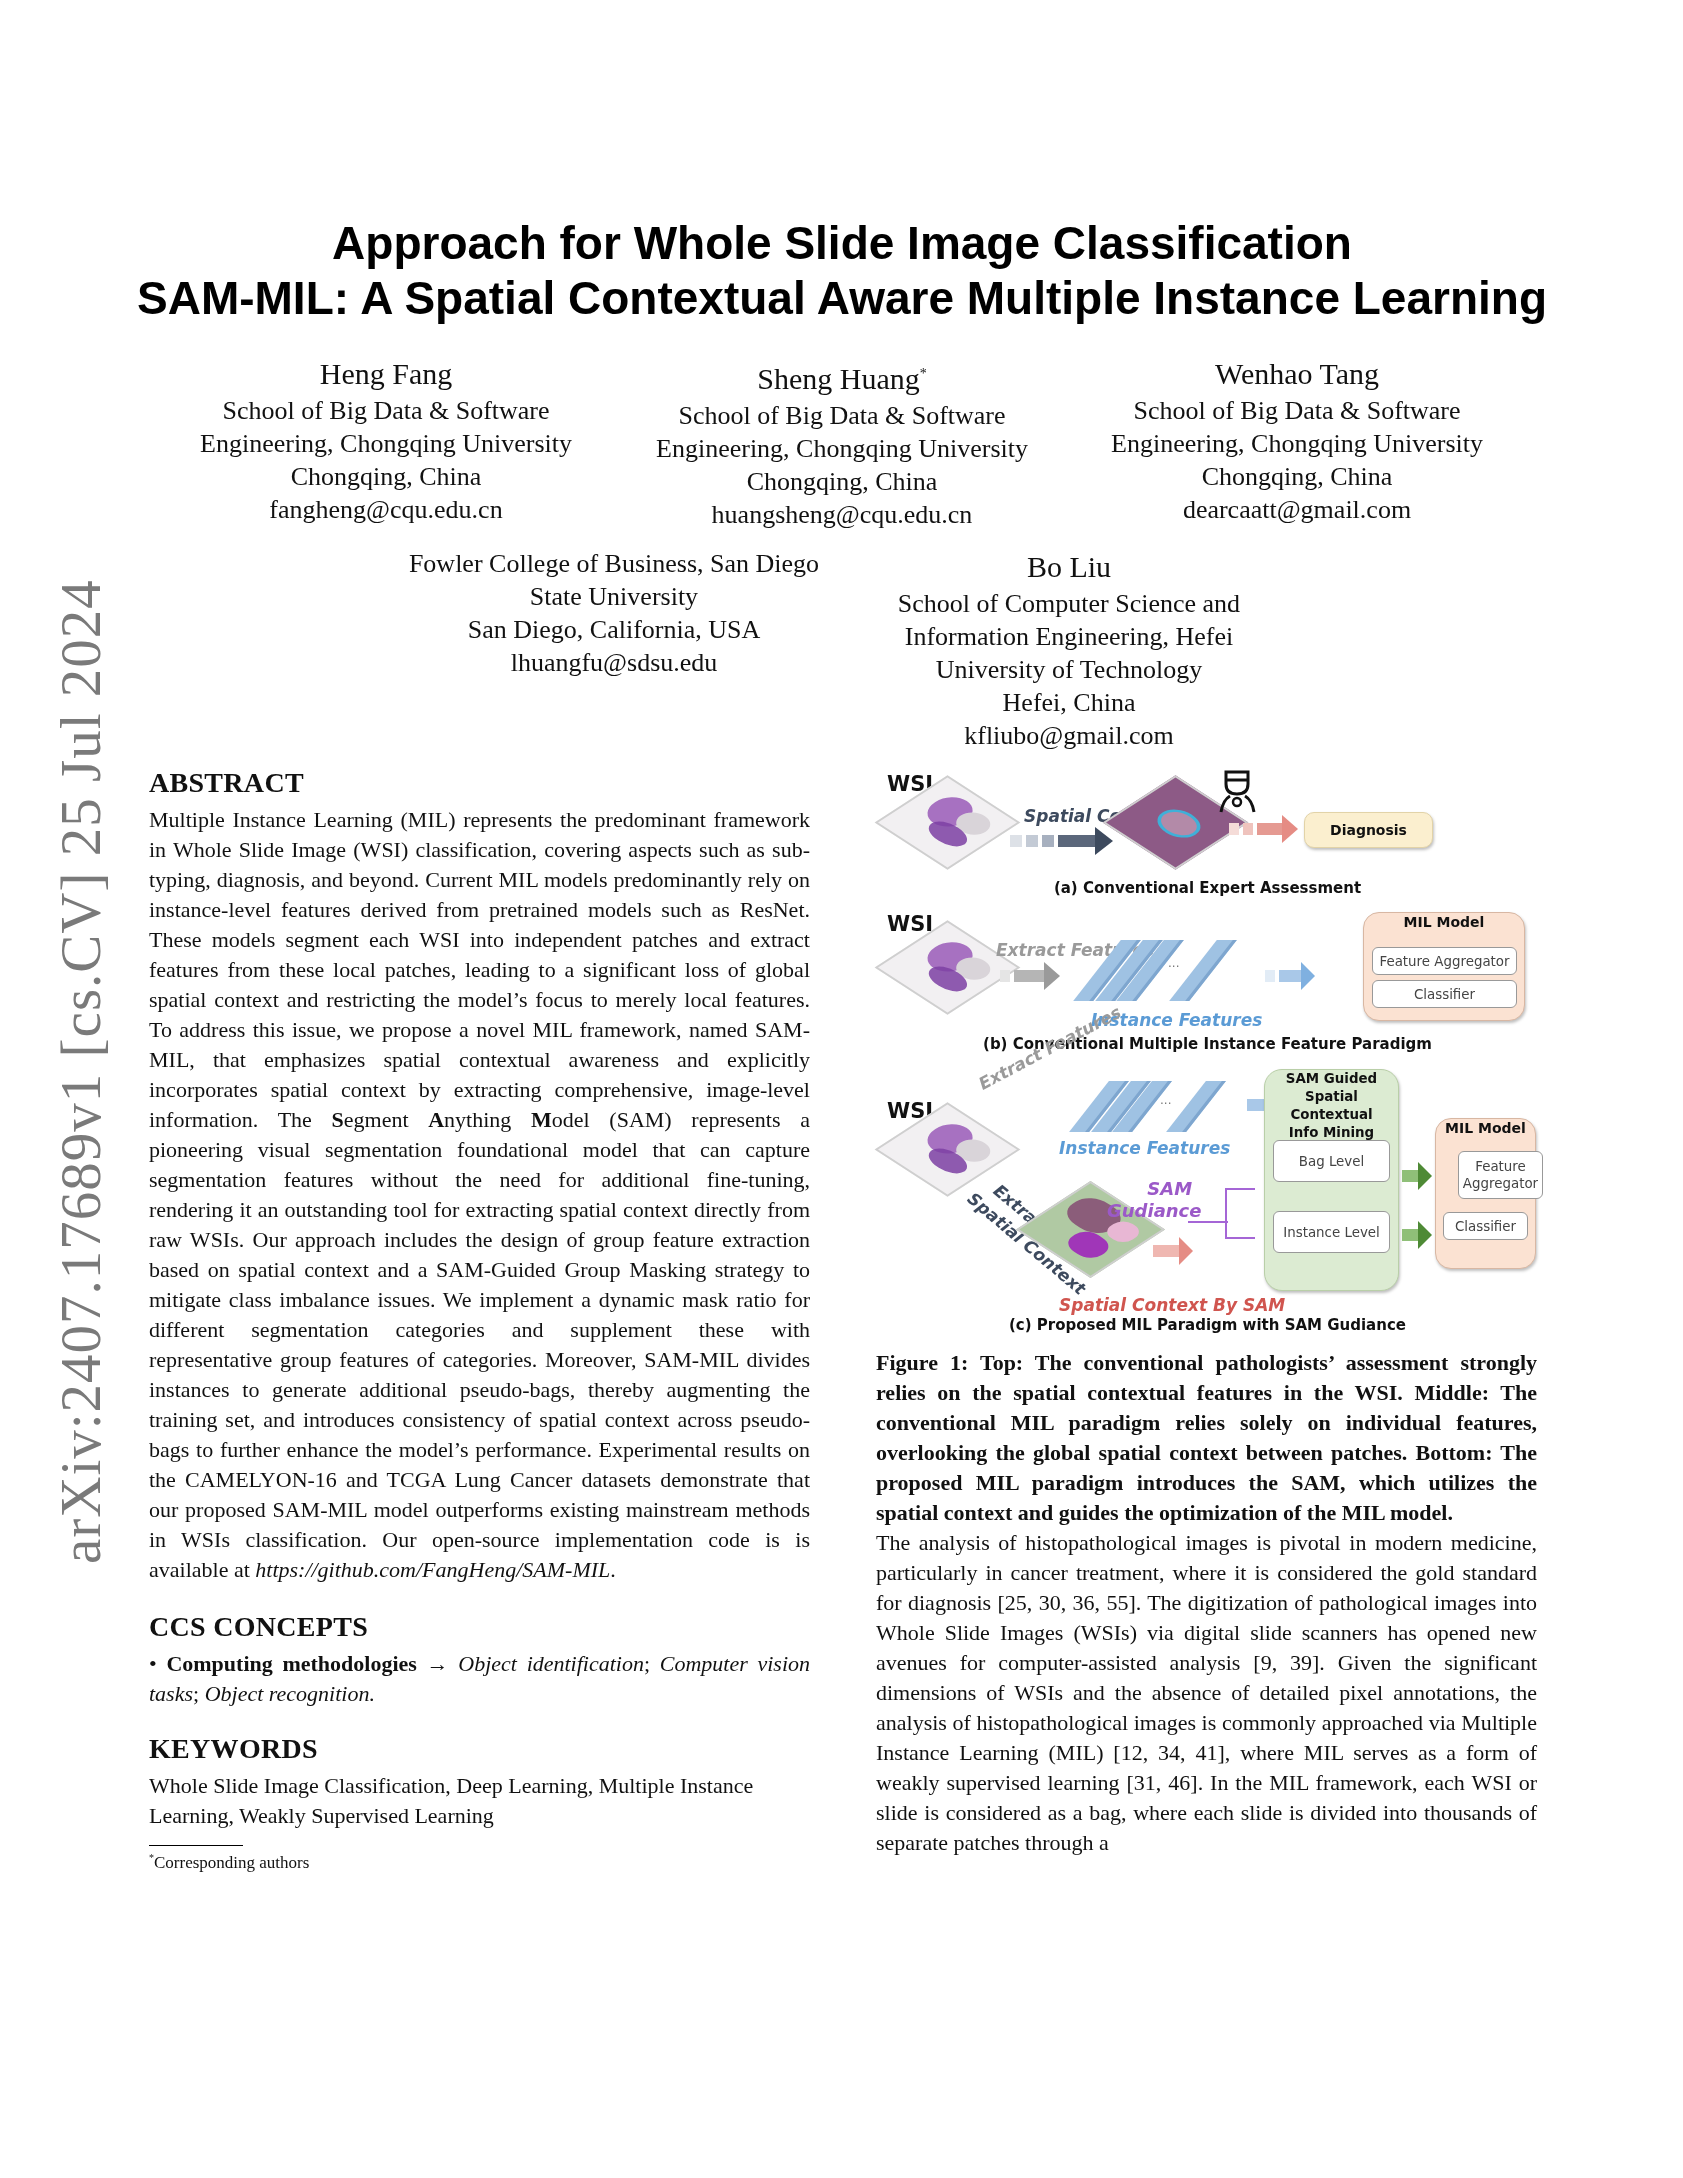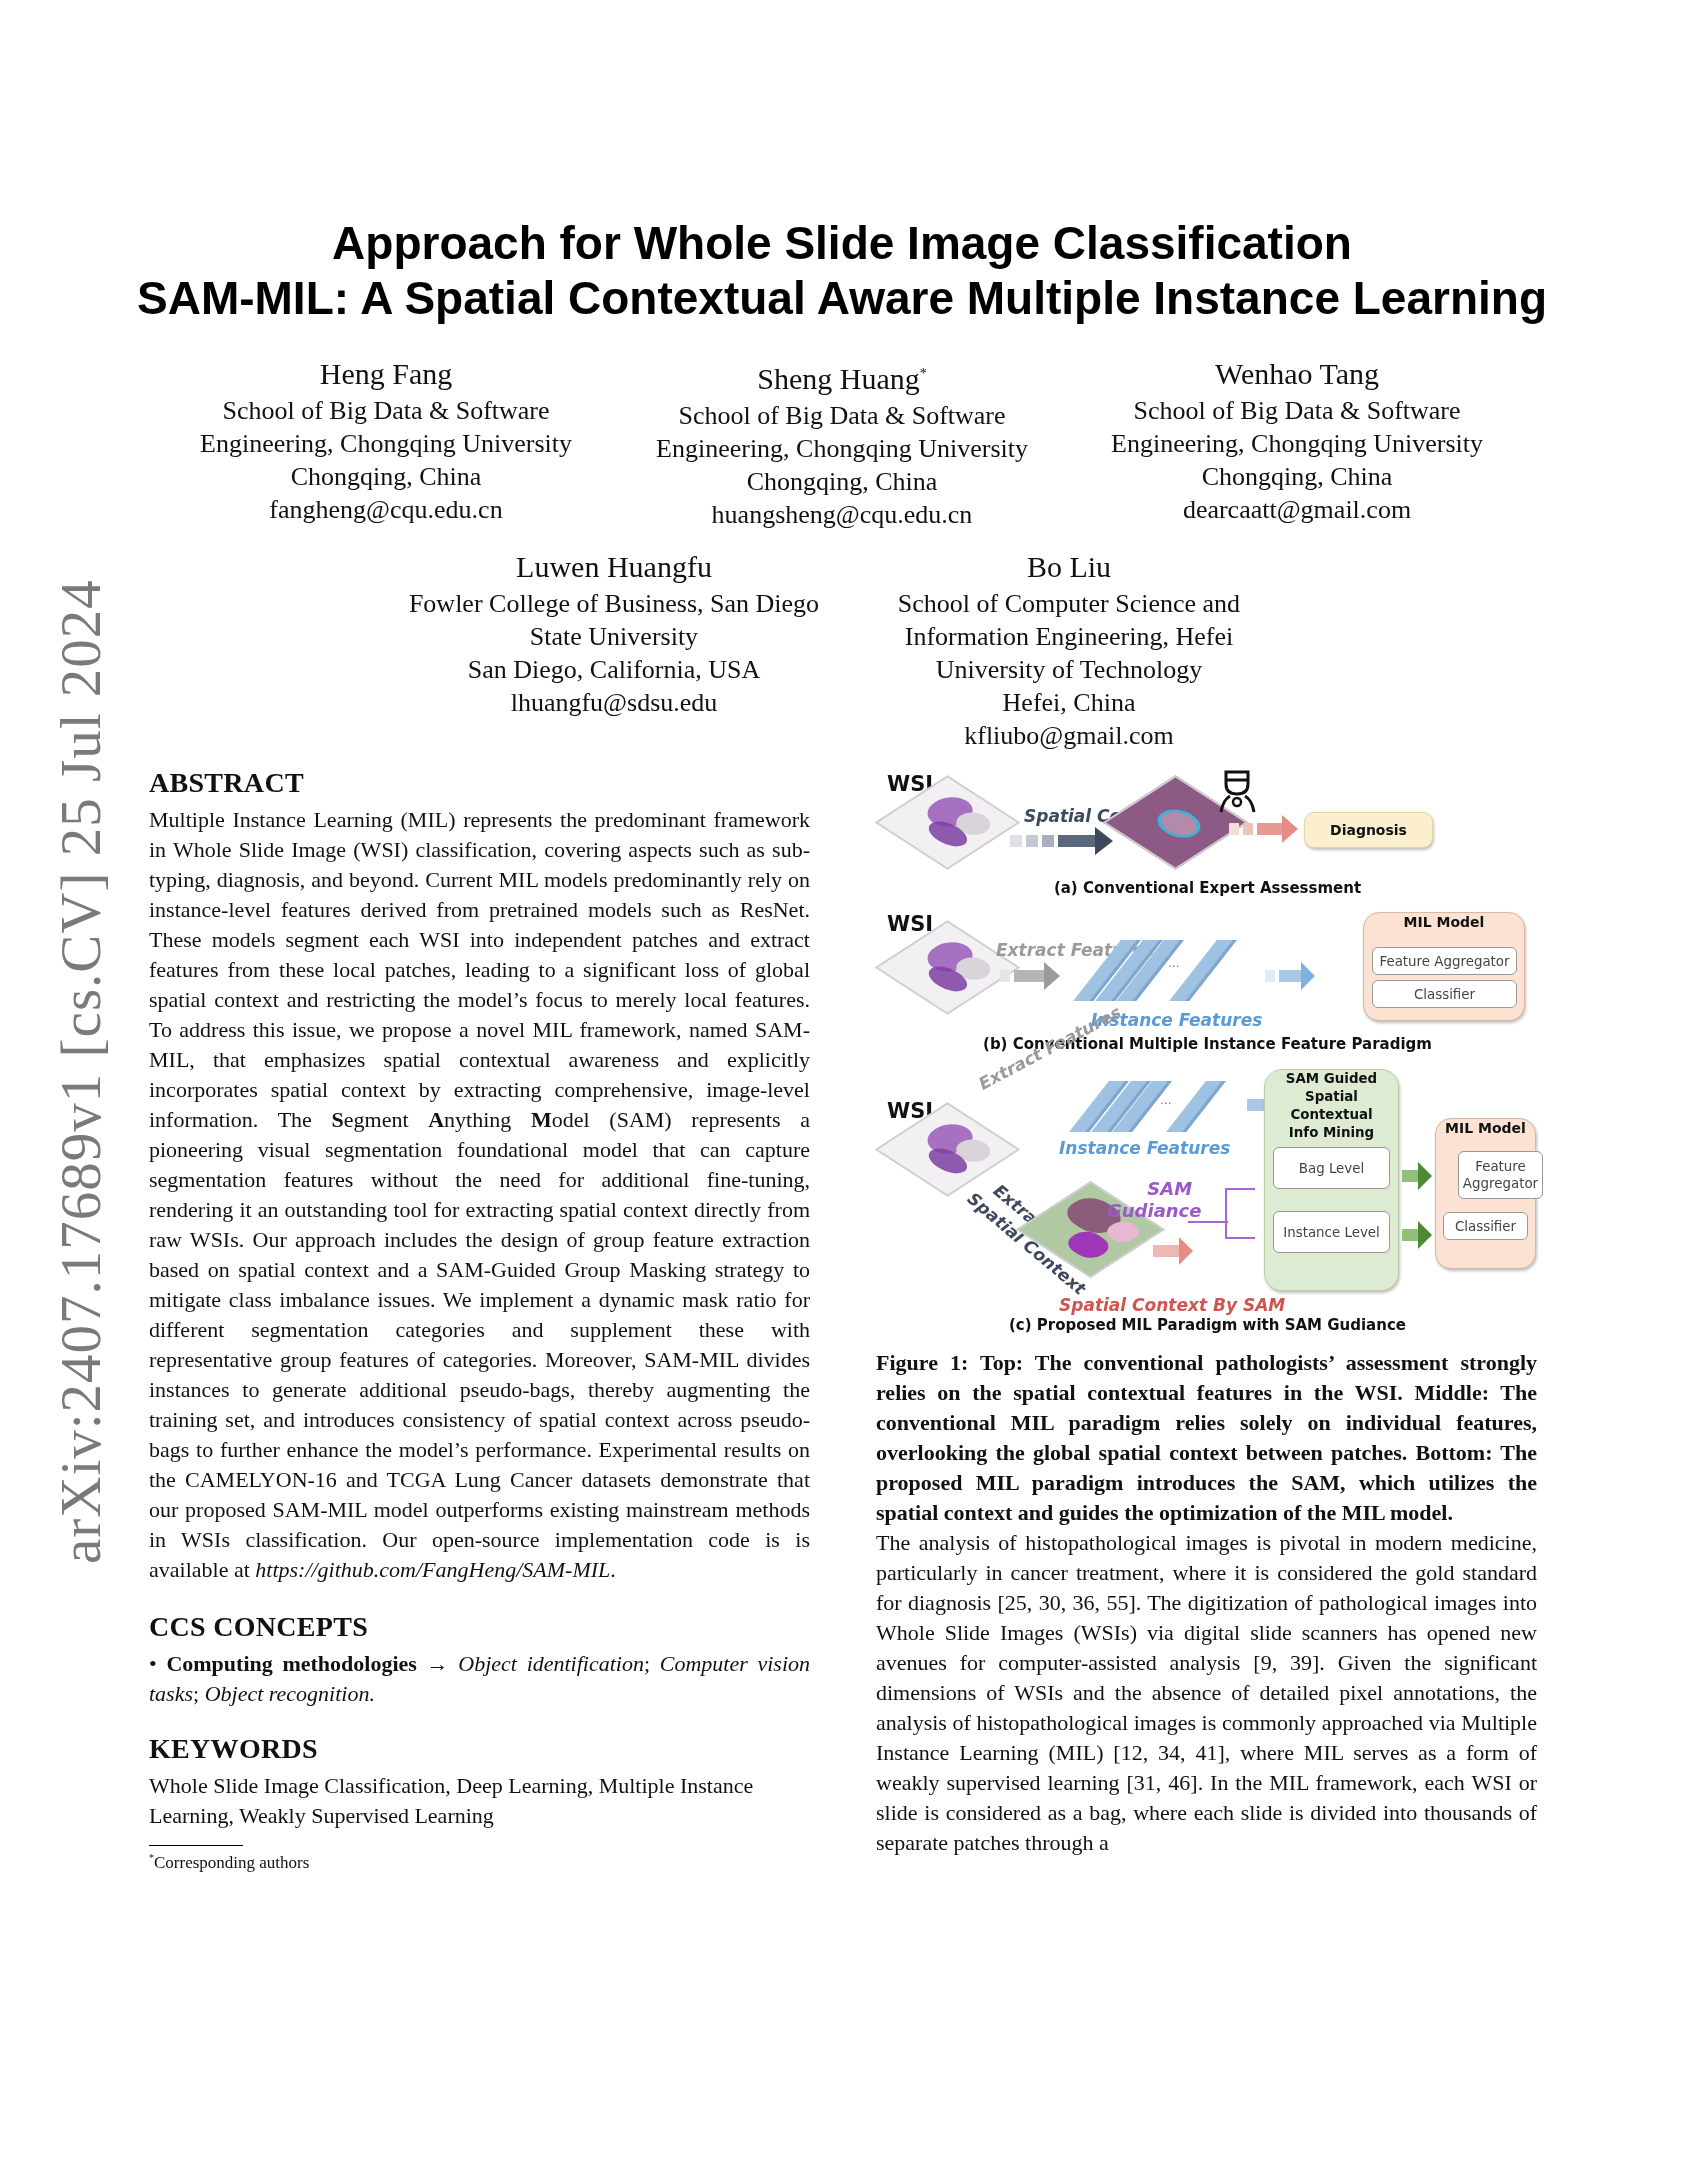--- a/index.html
+++ b/index.html
@@ -86,21 +86,20 @@
 </div>
 <div class="author" style="left:1089px; width:416px; top:354px;">
   <div class="name"><span>Wenhao Tang</span></div>
   <div>School of Big Data &amp; Software</div>
   <div>Engineering, Chongqing University</div>
   <div>Chongqing, China</div>
   <div>dearcaatt@gmail.com</div>
 </div>
 
 <div class="author" style="left:396px; width:436px; top:547px;">
-  <div class="name"><span>Luwen Huangfu</span></div>
   <div>Fowler College of Business, San Diego</div>
   <div>State University</div>
   <div>San Diego, California, USA</div>
   <div>lhuangfu@sdsu.edu</div>
 </div>
 <div class="author" style="left:851px; width:436px; top:547px;">
   <div class="name"><span>Bo Liu</span></div>
   <div>School of Computer Science and</div>
   <div>Information Engineering, Hefei</div>
   <div>University of Technology</div>
@@ -224,21 +223,21 @@
     <div class="head" style="left:26px; border-left:14px solid #e58c84;"></div>
   </div>
   <div class="arrow-txt" style="left:188px; top:533px; color:#d0554f;">Spatial Context By SAM</div>
 
   <div class="box sam" style="left:393px; top:307px; width:133px; height:220px;">
     <div class="title-in" style="font-size:13.4px;">
       <div>SAM Guided</div>
       <div>Spatial Contextual</div>
       <div>Info Mining</div>
     </div>
-    <div class="inner" style="left:8px; top:77px; width:115px; height:40px;">Bag Level</div>
+    <div class="inner" style="left:8px; top:70px; width:115px; height:40px;">Bag Level</div>
     <div class="inner" style="left:8px; top:141px; width:115px; height:40px;">Instance Level</div>
   </div>
   <div class="dash-arrow" style="left:531px; top:408px; width:30px;">
     <div class="seg" style="left:0; width:16px; background:#8fbf78;"></div>
     <div class="head" style="left:16px; border-left:14px solid #4e8a35;"></div>
   </div>
   <div class="dash-arrow" style="left:531px; top:467px; width:30px;">
     <div class="seg" style="left:0; width:16px; background:#8fbf78;"></div>
     <div class="head" style="left:16px; border-left:14px solid #4e8a35;"></div>
   </div>

